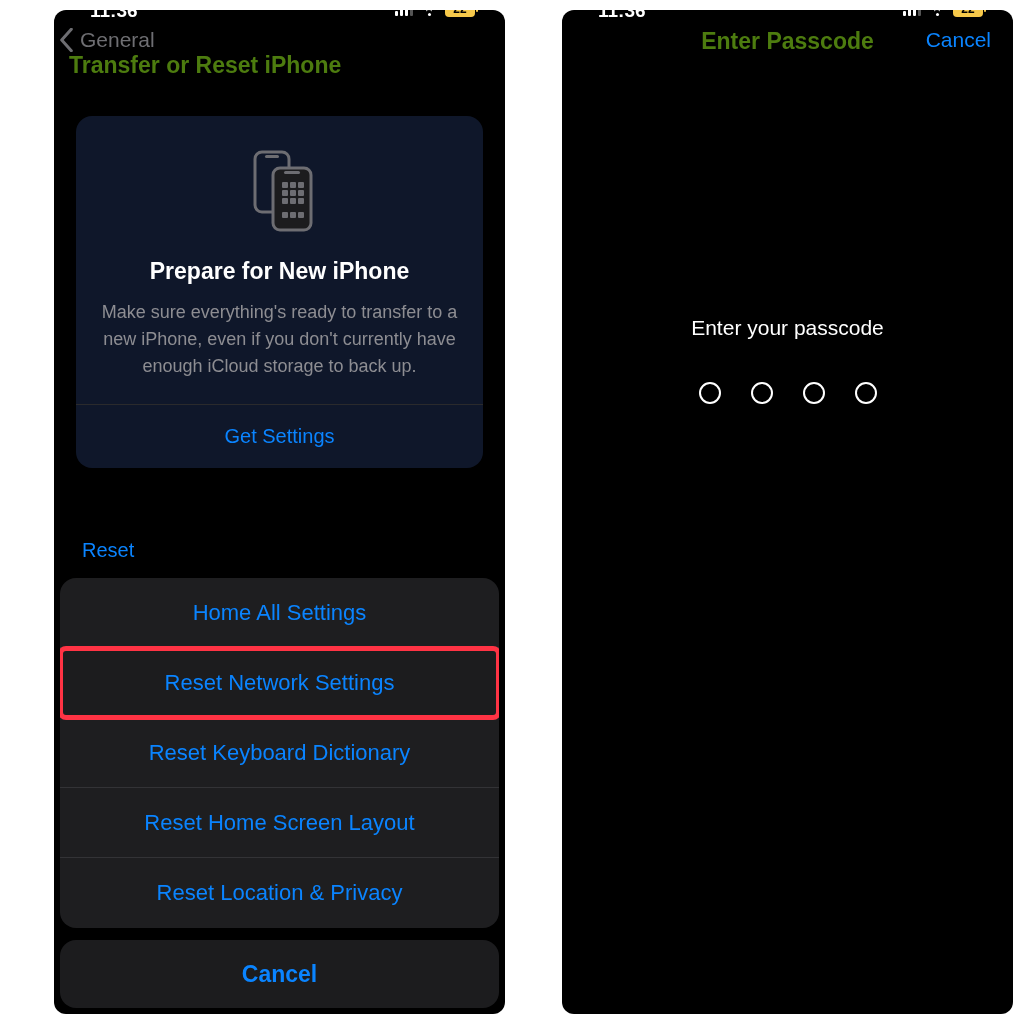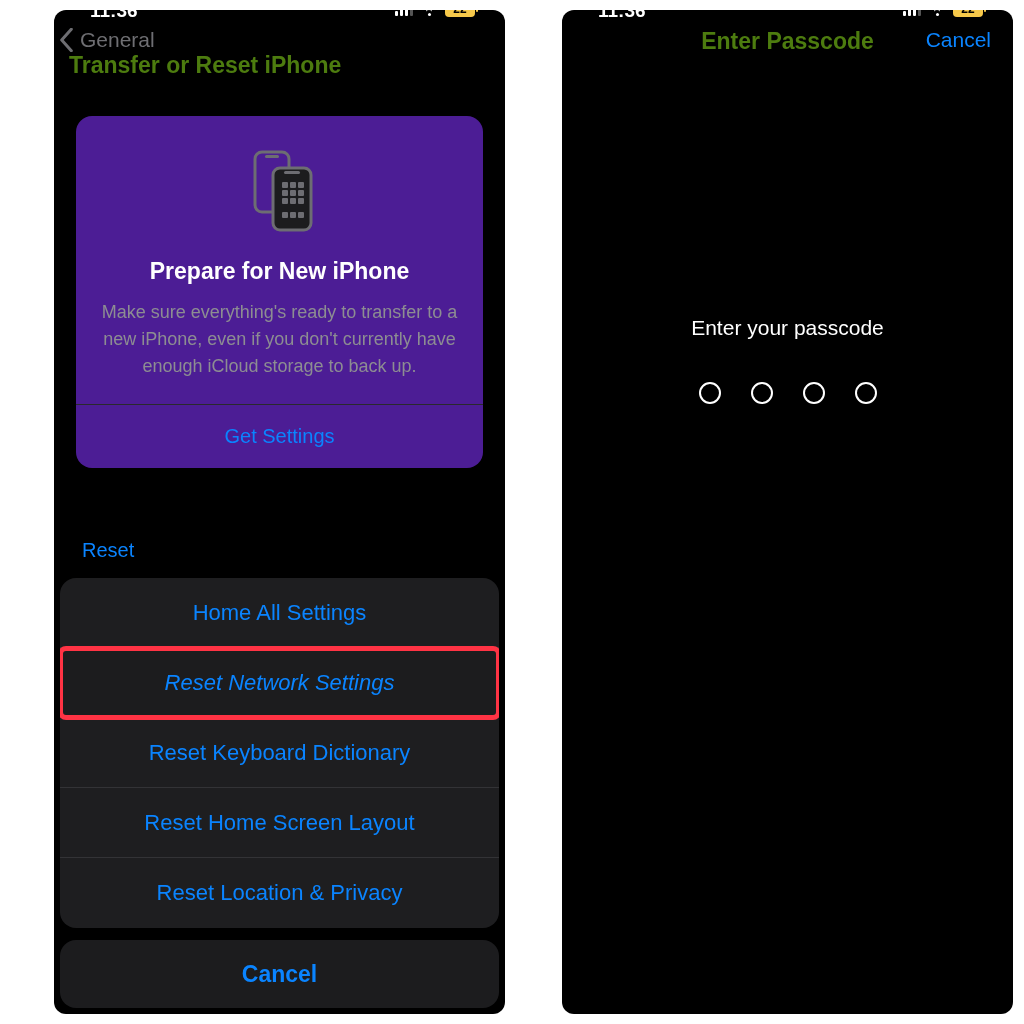--- a/index.html
+++ b/index.html
@@ -74,21 +74,21 @@
   .nav.center .title{
     position:absolute;left:0;right:0;text-align:center;margin:0;
   }
   .nav .cancel{
     position:absolute;right:22px;color:#0a84ff;font-size:21px;
   }
 
   
   .card{
     margin: 0 22px;
-    background:#4c1d95;
+    background:#0f172a;
     border-radius:16px;
     padding: 22px 22px 0;
     text-align:center;
     color:#98989d;
   }
   .card .icon-wrap{display:flex;justify-content:center;margin:8px 0 22px;}
   .card h2{color:#fff;font-size:23px;font-weight:600;margin-bottom:14px;}
   .card p{font-size:18px;line-height:1.5;color:#8d8d92;}
   .card .divider{height:1px;background:#2a2a2c;margin:24px -22px 0;}
   .card .get-started{color:#0a84ff;font-size:20px;padding:20px 0;}
@@ -107,21 +107,20 @@
     border-bottom:1px solid #333336;
     position:relative;
   }
   .sheet-item:last-child{border-bottom:none;text-align:center;}
   .sheet-item.highlight{
     outline:5px solid #ff3344;
     outline-offset:-3px;
     border-radius:6px;
     z-index:2;
     background:#1c1c1e;
-    font-style:italic;
   }
   .sheet-cancel{
     margin-top:12px;height:68px;border-radius:16px;
     background:#1c1c1e;display:flex;align-items:center;justify-content:center;
     color:#0a84ff;font-size:23px;font-weight:600;
   }
   .reset-underlap{
     color:#0a84ff;font-size:20px;padding:0 28px 16px; margin-top:-8px;
   }
 

